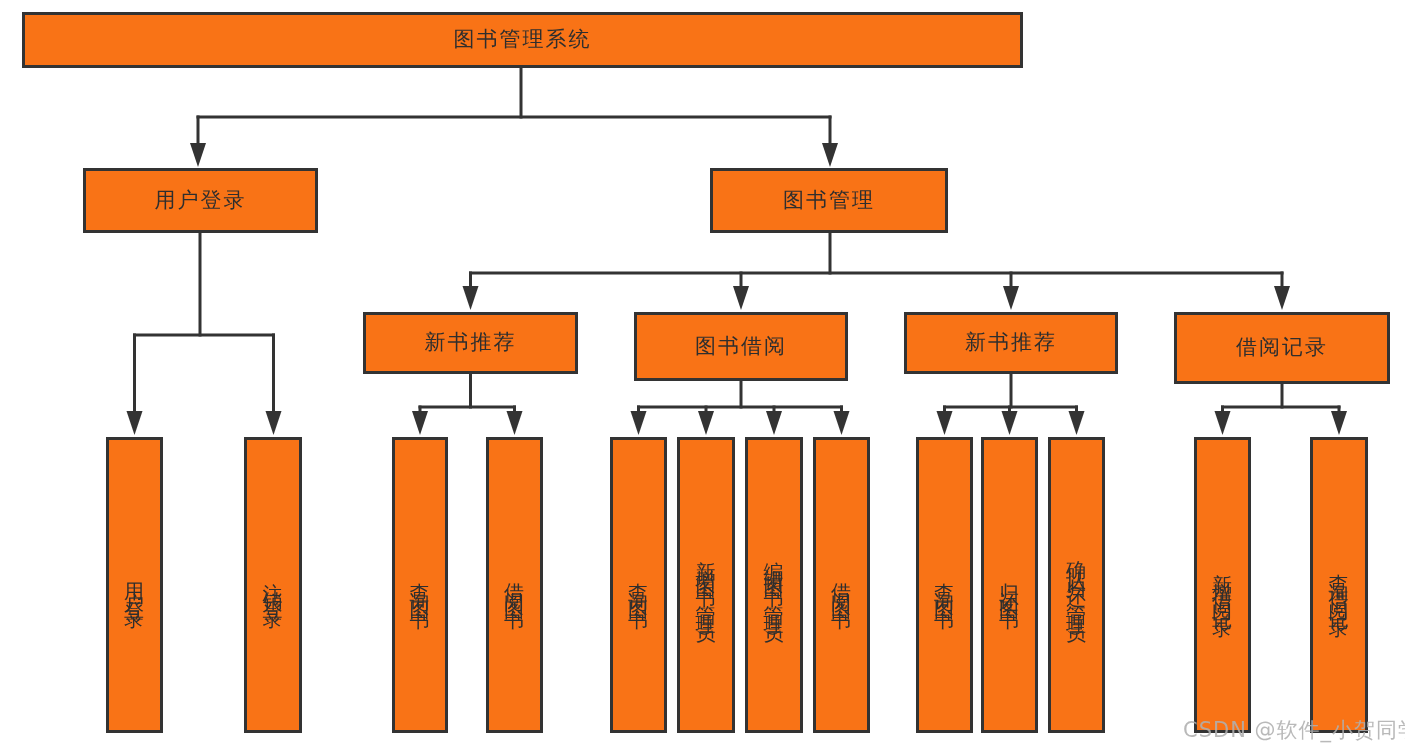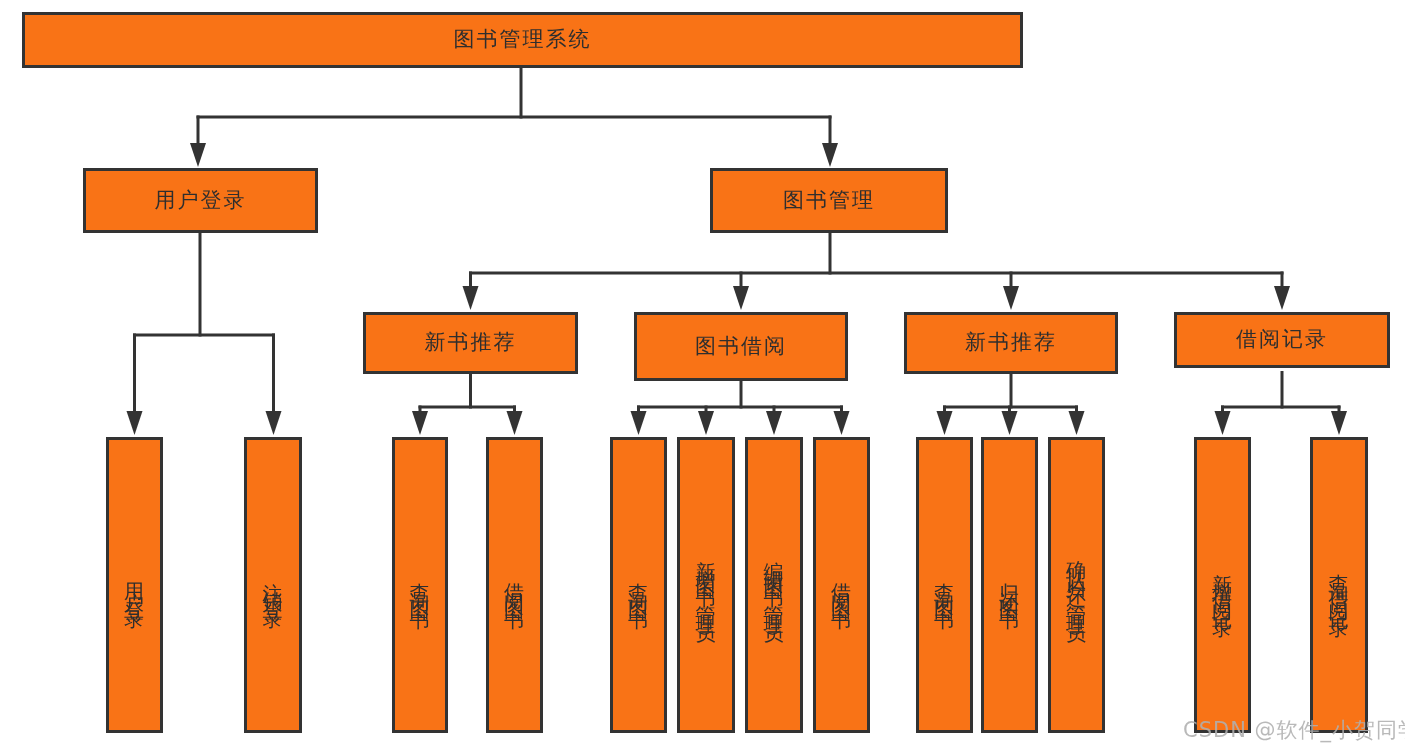--- a/index.html
+++ b/index.html
@@ -112,21 +112,21 @@
   </svg>
 
   <div class="box" style="left:22px;top:12px;width:1001px;height:56px">图书管理系统</div>
 
   <div class="box" style="left:83px;top:168px;width:235px;height:65px">用户登录</div>
   <div class="box" style="left:363px;top:312px;width:215px;height:62px">新书推荐</div>
 
   <div class="box" style="left:710px;top:168px;width:238px;height:65px">图书管理</div>
   <div class="box" style="left:634px;top:312px;width:214px;height:69px">图书借阅</div>
   <div class="box" style="left:904px;top:312px;width:214px;height:62px">新书推荐</div>
-  <div class="box" style="left:1174px;top:312px;width:216px;height:56px">借阅记录</div>
+  <div class="box" style="left:1174px;top:312px;width:216px;height:72px">借阅记录</div>
 
   <div class="box v" style="left:106px;top:437px;width:57px;height:296px">用户登录</div>
   <div class="box v" style="left:244px;top:437px;width:58px;height:296px">注销登录</div>
 
   <div class="box v" style="left:392px;top:437px;width:56px;height:296px">查询图书</div>
   <div class="box v" style="left:486px;top:437px;width:57px;height:296px">借阅图书</div>
 
   <div class="box v" style="left:610px;top:437px;width:57px;height:296px">查询图书</div>
   <div class="box v" style="left:677px;top:437px;width:58px;height:296px">新增图书（管理员）</div>
   <div class="box v" style="left:745px;top:437px;width:58px;height:296px">编辑图书（管理员）</div>

